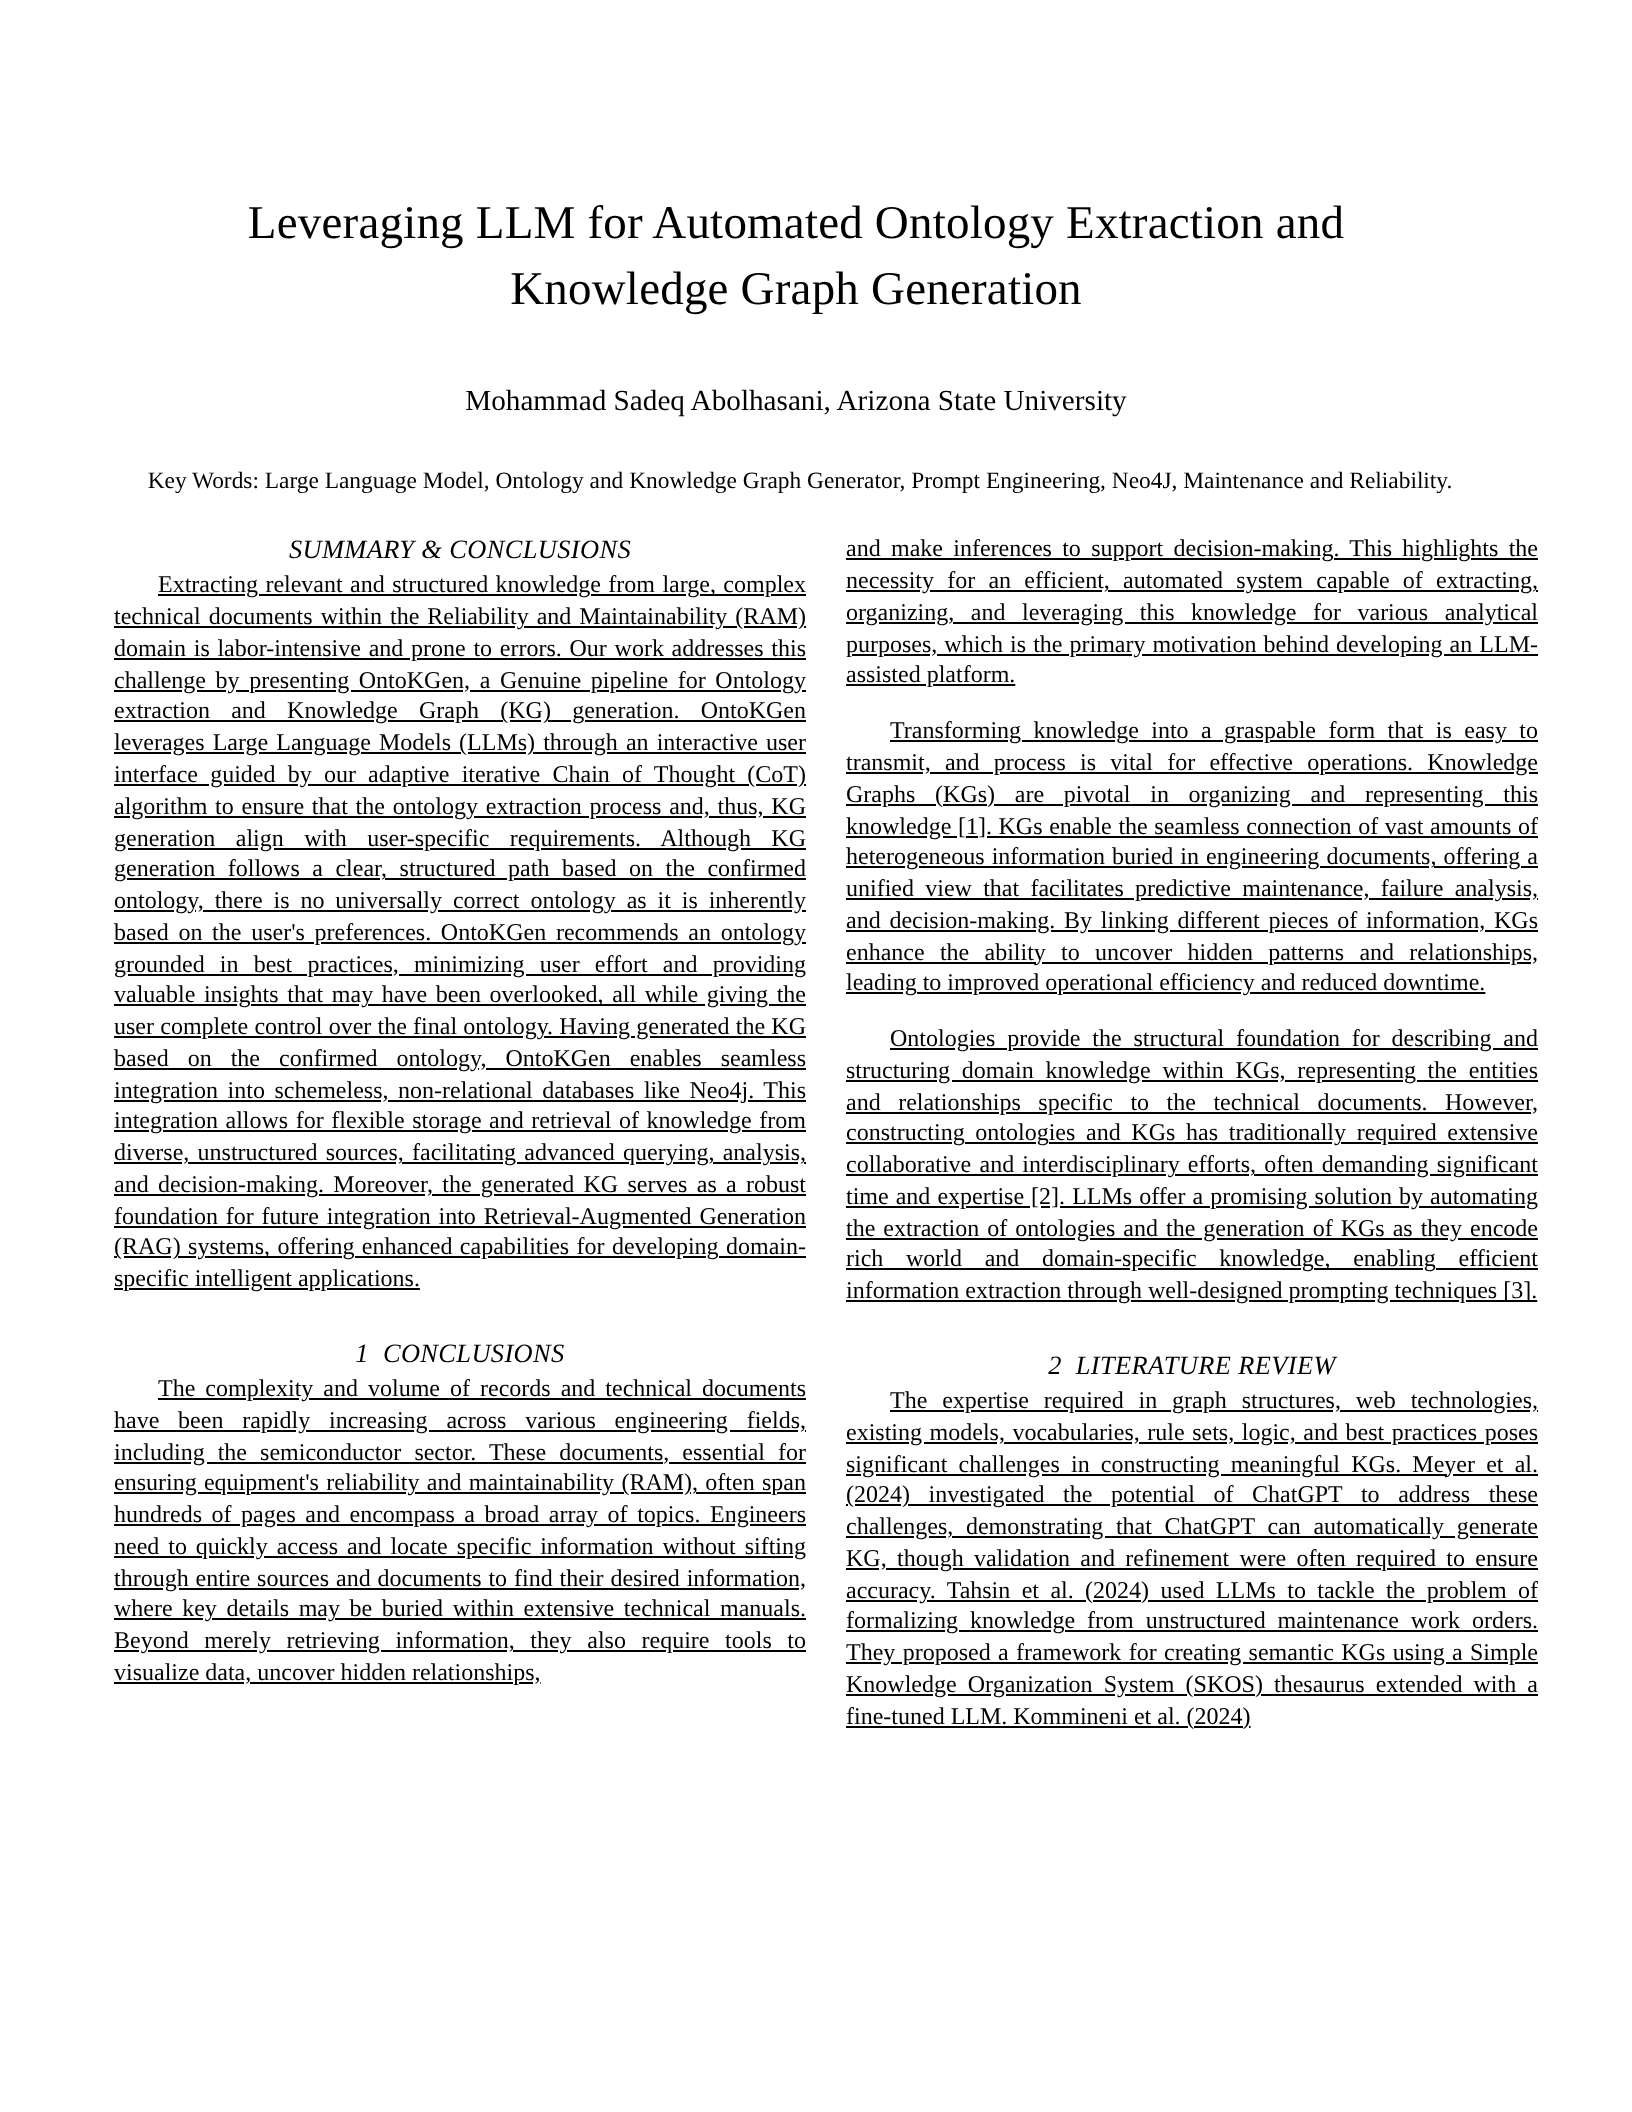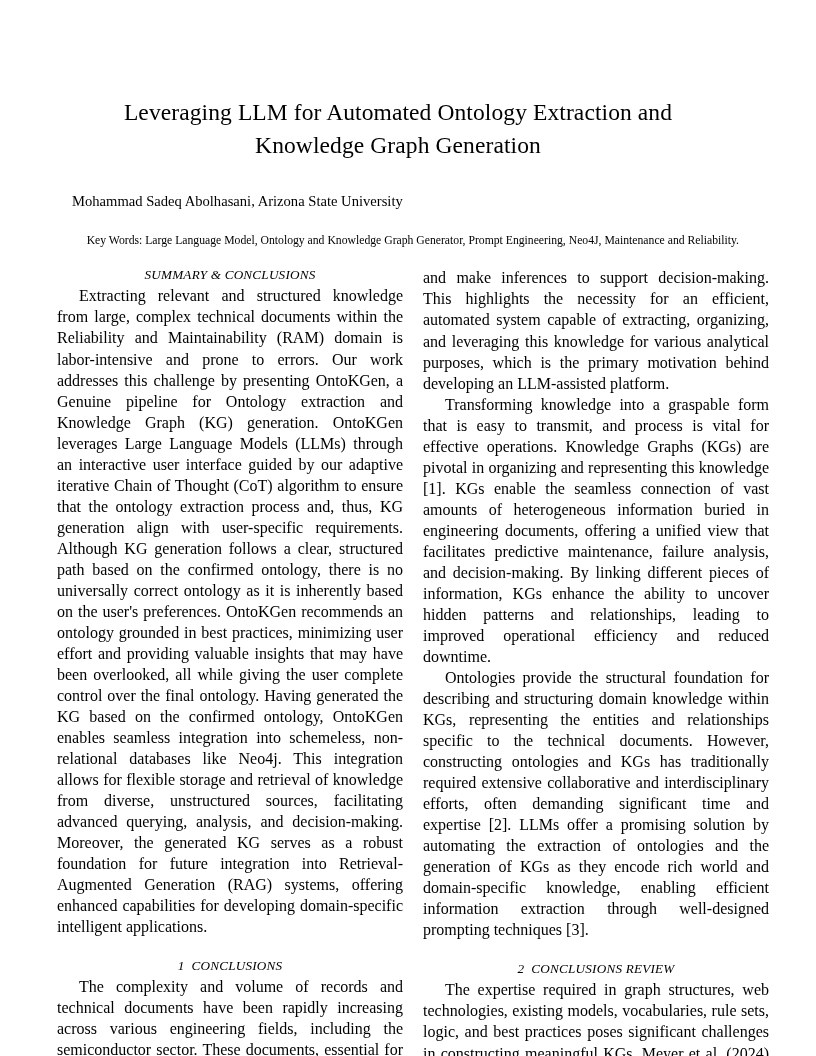--- a/index.html
+++ b/index.html
@@ -35,29 +35,29 @@
     margin: 0;
     letter-spacing: 0.1px;
   }
   .authors {
     padding: 0 72px;
     margin-top: 27px;
   }
   .author-line {
     font-size: 14.6px;
     line-height: 1.63;
-    text-align: left;
+    text-align: center;
     margin: 0;
   }
   .keywords {
     padding: 0 57px 0 61px;
     margin-top: 19px;
     font-size: 11.7px;
     line-height: 1.36;
-    text-align: right;
+    text-align: center;
   }
   .columns {
     display: flex;
     margin-top: 19px;
     padding: 0 56px 0 57px;
     column-gap: 20px;
     align-items: flex-start;
   }
   .col {
     width: 346px;
@@ -68,30 +68,31 @@
     font-size: 13.2px;
     text-align: center;
     margin: 0 0 2px 0;
     font-weight: normal;
     letter-spacing: 0.2px;
   }
   .section-head .num {
     margin-right: 7px;
   }
   p.body {
-    font-size: 16px;
+    font-size: 12px;
     line-height: 1.315;
     text-align: justify;
     text-justify: inter-word;
     margin: 0;
     text-indent: 22px;
     hyphens: none;
+    text-decoration: underline;
   }
   p.body + p.body {
-    margin-top: 0;
+    margin-top: 12px;
   }
   p.cont {
     text-indent: 0;
   }
   .spacer-head {
     height: 21px;
   }
 </style>
 </head>
 <body>
@@ -125,19 +126,19 @@
     </div>
 
     <div class="col">
       <p class="body cont">and make inferences to support decision-making. This highlights the necessity for an efficient, automated system capable of extracting, organizing, and leveraging this knowledge for various analytical purposes, which is the primary motivation behind developing an LLM-assisted platform.</p>
       <p class="body">Transforming knowledge into a graspable form that is easy to transmit, and process is vital for effective operations. Knowledge Graphs (KGs) are pivotal in organizing and representing this knowledge [1]. KGs enable the seamless connection of vast amounts of heterogeneous information buried in engineering documents, offering a unified view that facilitates predictive maintenance, failure analysis, and decision-making. By linking different pieces of information, KGs enhance the ability to uncover hidden patterns and relationships, leading to improved operational efficiency and reduced downtime.</p>
       <p class="body">Ontologies provide the structural foundation for describing and structuring domain knowledge within KGs, representing the entities and relationships specific to the technical documents. However, constructing ontologies and KGs has traditionally required extensive collaborative and interdisciplinary efforts, often demanding significant time and expertise [2]. LLMs offer a promising solution by automating the extraction of ontologies and the generation of KGs as they encode rich world and domain-specific knowledge, enabling efficient information extraction through well-designed prompting techniques [3].</p>
 
       <div class="spacer-head"></div>
 
       <div class="section-head">
-        <span class="num">2</span><span>CONCLUSIONS REVIEW</span>
+        <span class="num">2</span><span>LITERATURE REVIEW</span>
       </div>
       <p class="body">The expertise required in graph structures, web technologies, existing models, vocabularies, rule sets, logic, and best practices poses significant challenges in constructing meaningful KGs. Meyer et al. (2024) investigated the potential of ChatGPT to address these challenges, demonstrating that ChatGPT can automatically generate KG, though validation and refinement were often required to ensure accuracy. Tahsin et al. (2024) used LLMs to tackle the problem of formalizing knowledge from unstructured maintenance work orders. They proposed a framework for creating semantic KGs using a Simple Knowledge Organization System (SKOS) thesaurus extended with a fine-tuned LLM. Kommineni et al. (2024)</p>
     </div>
 
   </div>
 </div>
 
 </body></html>

